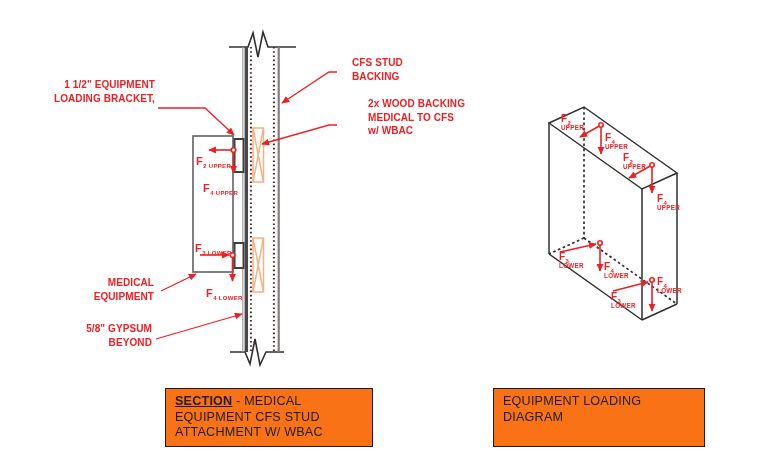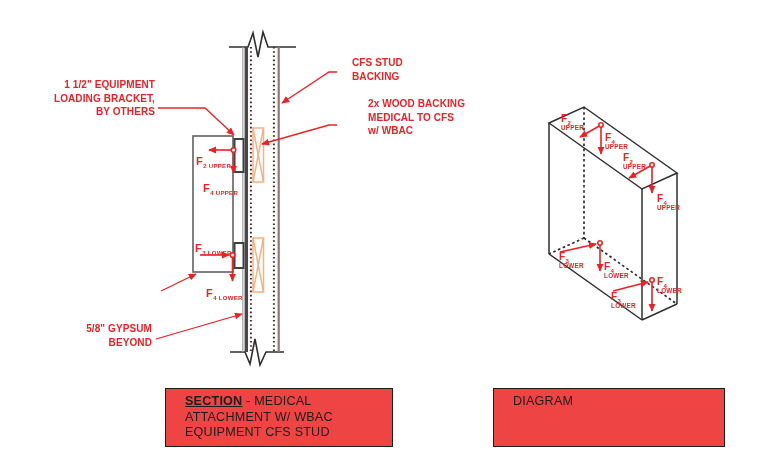--- a/index.html
+++ b/index.html
@@ -13,22 +13,22 @@
   .callout.right{text-align:right;}
 
   
   .flabel{position:absolute;color:#ed2024;font-weight:bold;white-space:nowrap;}
   .fmain{font-size:11px;}
   .fsub{font-size:6px;vertical-align:-2.5px;margin-left:0.5px;letter-spacing:0.3px;}
   .flabel.iso .fmain{font-size:10px;}
   .fline2{font-size:6.3px;line-height:6.5px;margin-top:-1px;letter-spacing:0.3px;}
 
   
-  .titlebox{position:absolute;border:1.6px solid #1d1d1d;color:#1d1d1d;background:#ef4444;
-            font-size:12.6px;line-height:15.6px;padding:5px 19px;letter-spacing:0.2px;}
+  .titlebox{position:absolute;border:1.6px solid #1d1d1d;color:#1d1d1d;background:#f97316;
+            font-size:12.6px;line-height:15.6px;padding:5px 9px;letter-spacing:0.2px;}
   .t-key{font-weight:bold;text-decoration:underline;}
 </style>
 </head>
 <body>
 
 <div class="canvas">
 
   <svg width="768" height="464" viewBox="0 0 768 464">
     <defs>
       <marker id="arrR" markerWidth="9" markerHeight="8" refX="7.2" refY="3.5" orient="auto" markerUnits="userSpaceOnUse">
@@ -122,34 +122,37 @@
         <line x1="613" y1="291" x2="648" y2="282" marker-end="url(#arrR)"></line>
         <line x1="652" y1="280" x2="652" y2="311" marker-end="url(#arrR)"></line>
         <circle cx="652" cy="280" r="2.2" fill="#ffffff"></circle>
       </g>
     </g>
   </svg>
 
   <div class="callout right" style="left:28px;top:78px;width:127px;">
     <div>1 1/2" EQUIPMENT</div>
     <div>LOADING BRACKET,</div>
-    <div>BY OTHERS</div>
   </div>
 
   <div class="callout" style="left:352px;top:56px;">
     <div>CFS STUD</div>
     <div>BACKING</div>
   </div>
 
   <div class="callout" style="left:368px;top:97px;">
     <div>2x WOOD BACKING</div>
     <div>MEDICAL TO CFS</div>
     <div>w/ WBAC</div>
   </div>
 
+  <div class="callout right" style="left:70px;top:276px;width:84px;">
+    <div>MEDICAL</div>
+    <div>EQUIPMENT</div>
+  </div>
 
   <div class="callout right" style="left:60px;top:322px;width:92px;">
     <div>5/8" GYPSUM</div>
     <div>BEYOND</div>
   </div>
 
   <div class="flabel" style="left:196px;top:151px;">
     <span class="fmain">F</span><span class="fsub">2 UPPER</span>
   </div>
   <div class="flabel" style="left:203px;top:178px;">
@@ -190,21 +193,22 @@
     <div><span class="fmain">F</span><span class="fsub">3</span></div>
     <div class="fline2">LOWER</div>
   </div>
   <div class="flabel iso" style="left:657px;top:271px;">
     <div><span class="fmain">F</span><span class="fsub">4</span></div>
     <div class="fline2">LOWER</div>
   </div>
 
   <div class="titlebox" style="left:165px;top:388px;width:188px;height:47px;">
     <div><span class="t-key">SECTION</span><span> - MEDICAL</span></div>
+    <div>EQUIPMENT CFS STUD</div>
     <div>ATTACHMENT W/ WBAC</div>
-    <div>EQUIPMENT CFS STUD</div>
   </div>
 
   <div class="titlebox" style="left:493px;top:388px;width:192px;height:47px;">
+    <div>EQUIPMENT LOADING</div>
     <div>DIAGRAM</div>
   </div>
 
 </div>
 
 </body></html>

